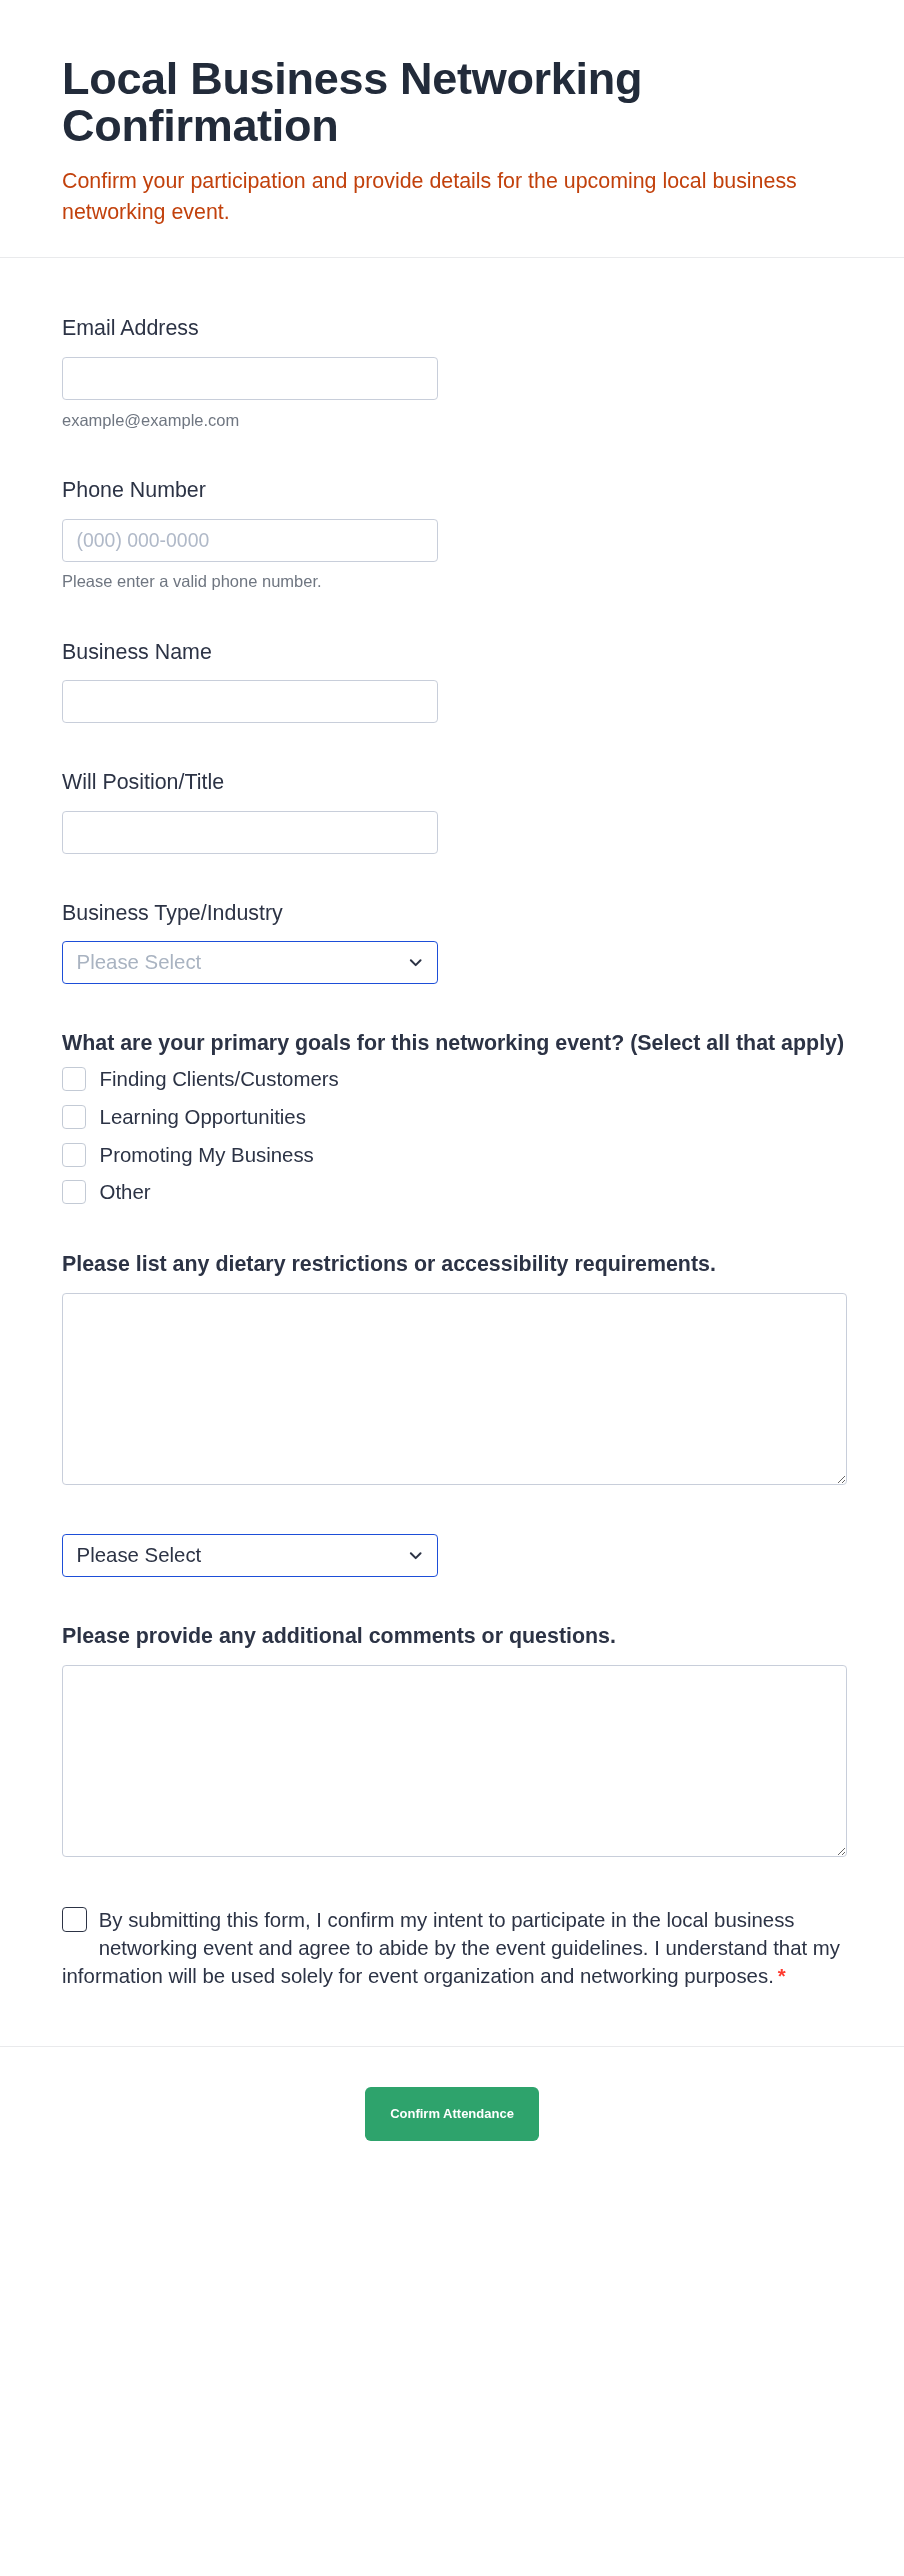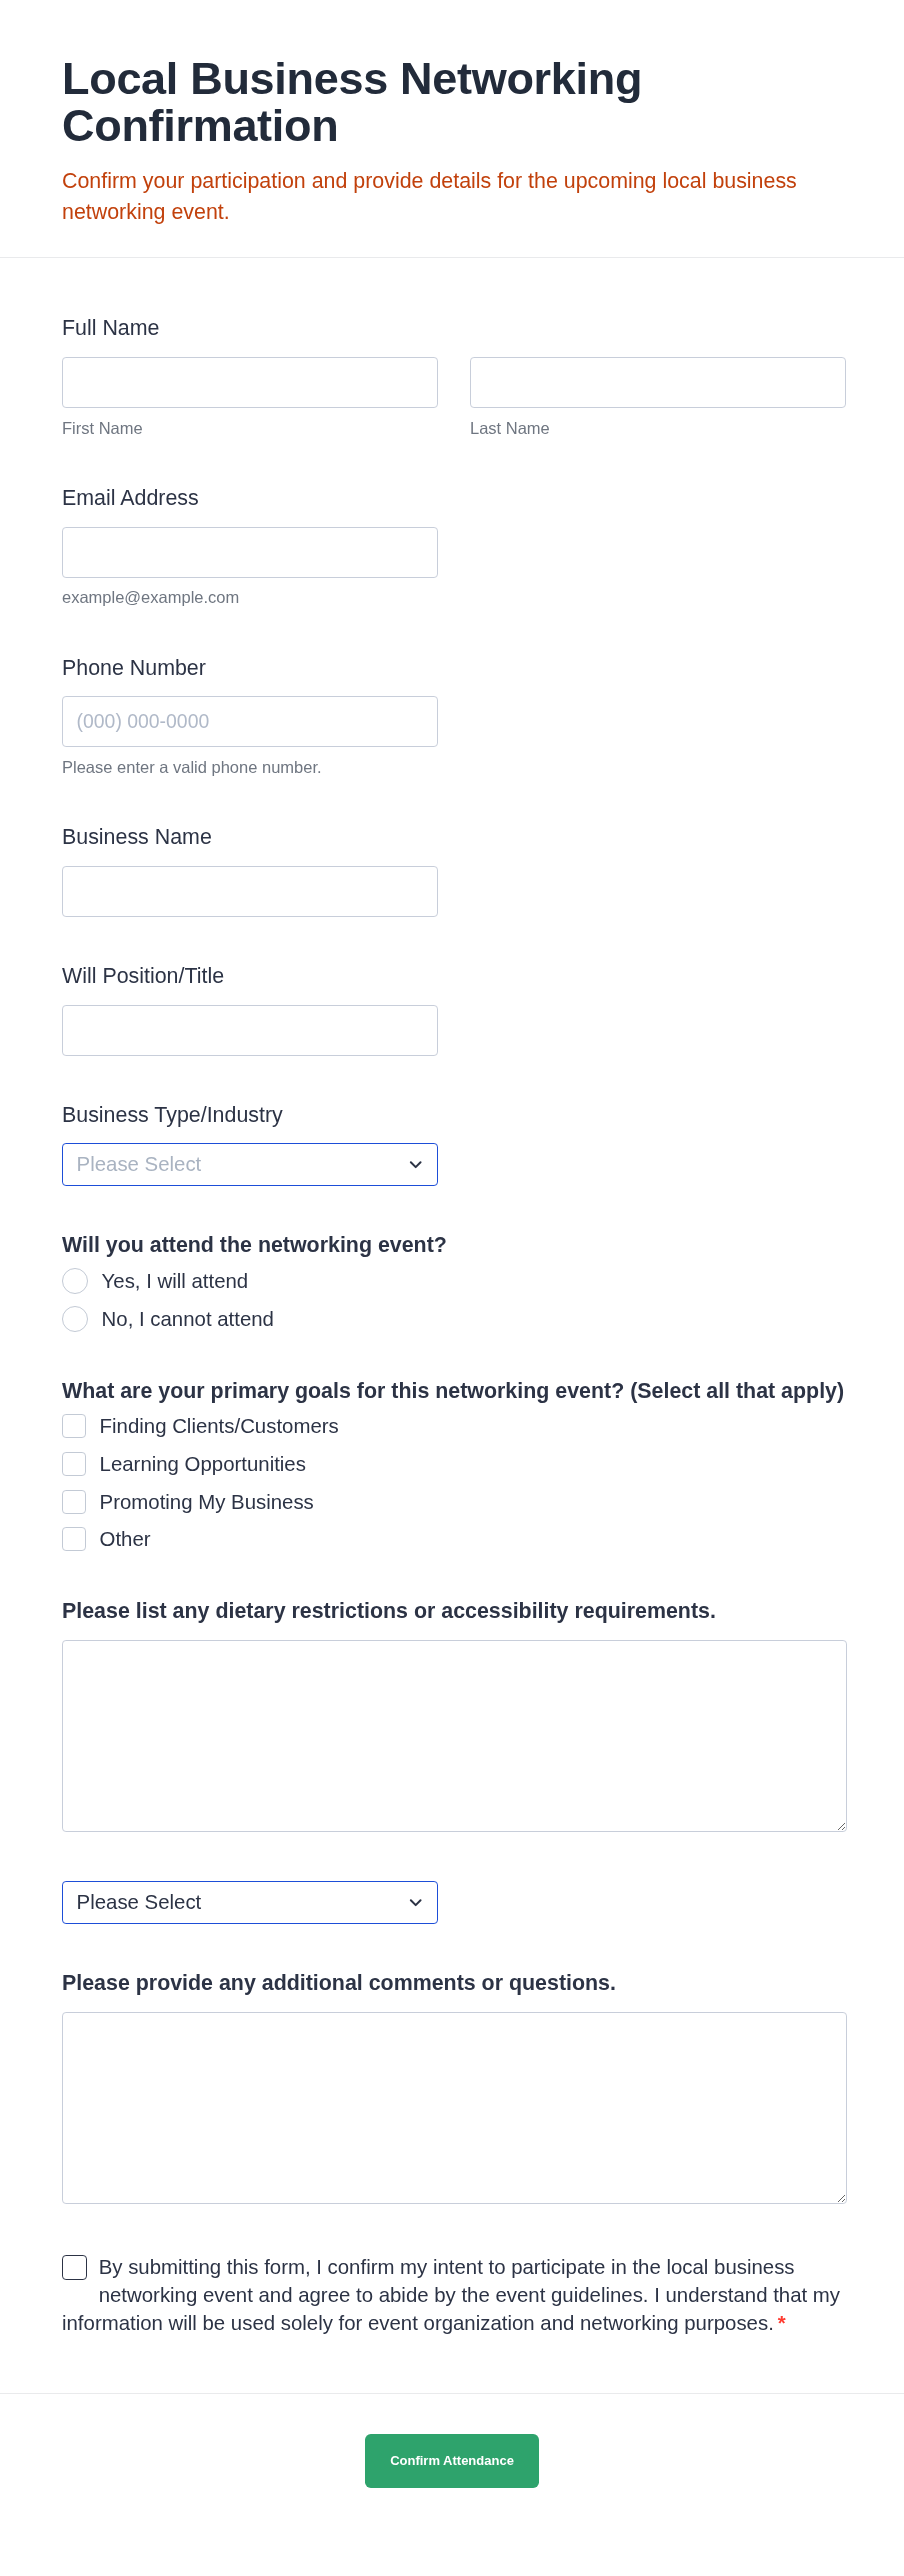--- a/index.html
+++ b/index.html
@@ -43,21 +43,21 @@
     font-size: 21.4px;
     line-height: 29px;
     font-weight: 500;
     color: #2C3345;
     margin-bottom: 13.6px;
   }
   .q-label.bold { font-weight: 700; }
   .q.options .q-label { margin-bottom: 7.8px; }
 
   .text-input {
-    height: 51px;
+    height: 43px;
     width: 376px;
     border: 1px solid #C8CEDA;
     border-radius: 3.9px;
     background: #fff;
     padding: 0 13.6px;
     font-size: 19.4px;
     color: #2C3345;
     font-family: "Liberation Sans", sans-serif;
     outline: none;
   }
@@ -156,33 +156,20 @@
 </head>
 <body>
 
 <header class="form-header">
   <h1 class="form-title">Local Business Networking Confirmation</h1>
   <div class="form-subtitle">Confirm your participation and provide details for the upcoming local business networking event.</div>
 </header>
 
 <main class="form-main">
 
-  <div class="q">
-    <span class="q-label">Full Name</span>
-    <div class="name-row">
-      <div class="name-col">
-        <input type="text" class="text-input" style="">
-        <div class="sublabel">First Name</div>
-      </div>
-      <div class="name-col">
-        <input type="text" class="text-input" style="">
-        <div class="sublabel">Last Name</div>
-      </div>
-    </div>
-  </div>
 
   <div class="q">
     <span class="q-label">Email Address</span>
     <input type="text" class="text-input" style="">
     <div class="sublabel">example@example.com</div>
   </div>
 
   <div class="q">
     <span class="q-label">Phone Number</span>
     <input type="text" class="text-input" placeholder="(000) 000-0000" style="">
@@ -202,31 +189,20 @@
   <div class="q">
     <span class="q-label">Business Type/Industry</span>
     <div class="select placeholder">
       <span class="select-value">Please Select</span>
       <svg class="chevron" viewBox="0 0 24 24">
         <path d="M6 9l6 6 6-6" fill="none" stroke="#2C3345" stroke-width="2.5" stroke-linecap="round" stroke-linejoin="round"></path>
       </svg>
     </div>
   </div>
 
-  <div class="q options">
-    <span class="q-label bold">Will you attend the networking event?</span>
-    <div class="opt">
-      <span class="radio-control"></span>
-      <span class="opt-label">Yes, I will attend</span>
-    </div>
-    <div class="opt">
-      <span class="radio-control"></span>
-      <span class="opt-label">No, I cannot attend</span>
-    </div>
-  </div>
 
   <div class="q options">
     <span class="q-label bold">What are your primary goals for this networking event? (Select all that apply)</span>
     <div class="opt">
       <span class="checkbox-control"></span>
       <span class="opt-label">Finding Clients/Customers</span>
     </div>
     <div class="opt">
       <span class="checkbox-control"></span>
       <span class="opt-label">Learning Opportunities</span>

